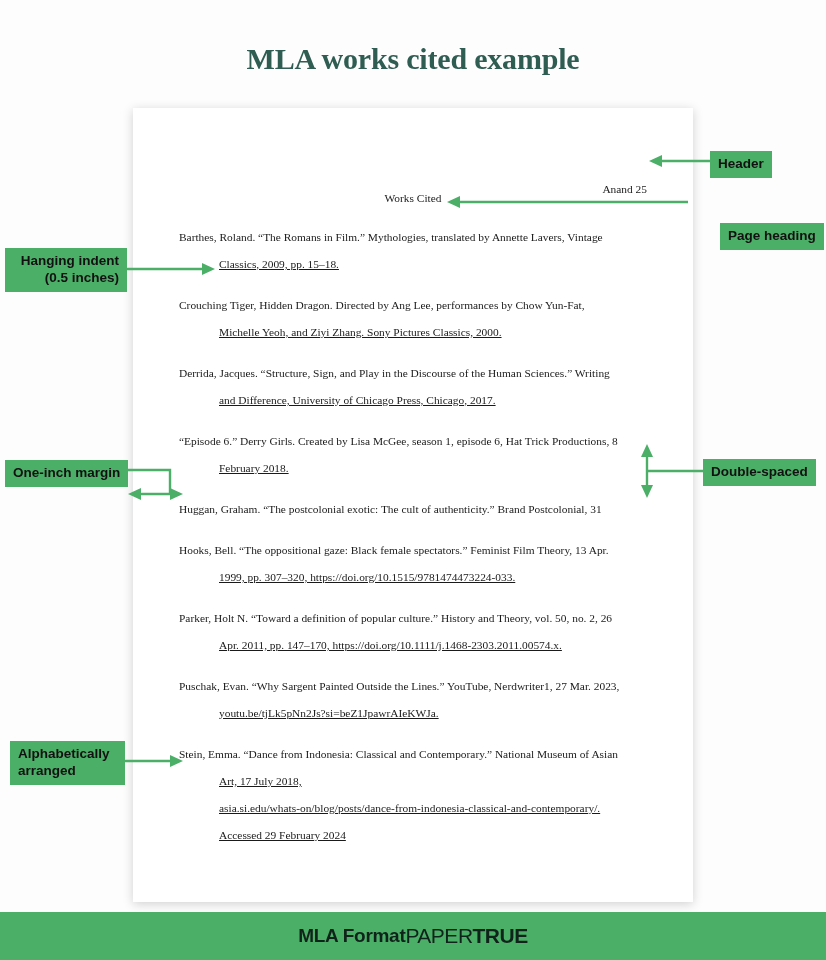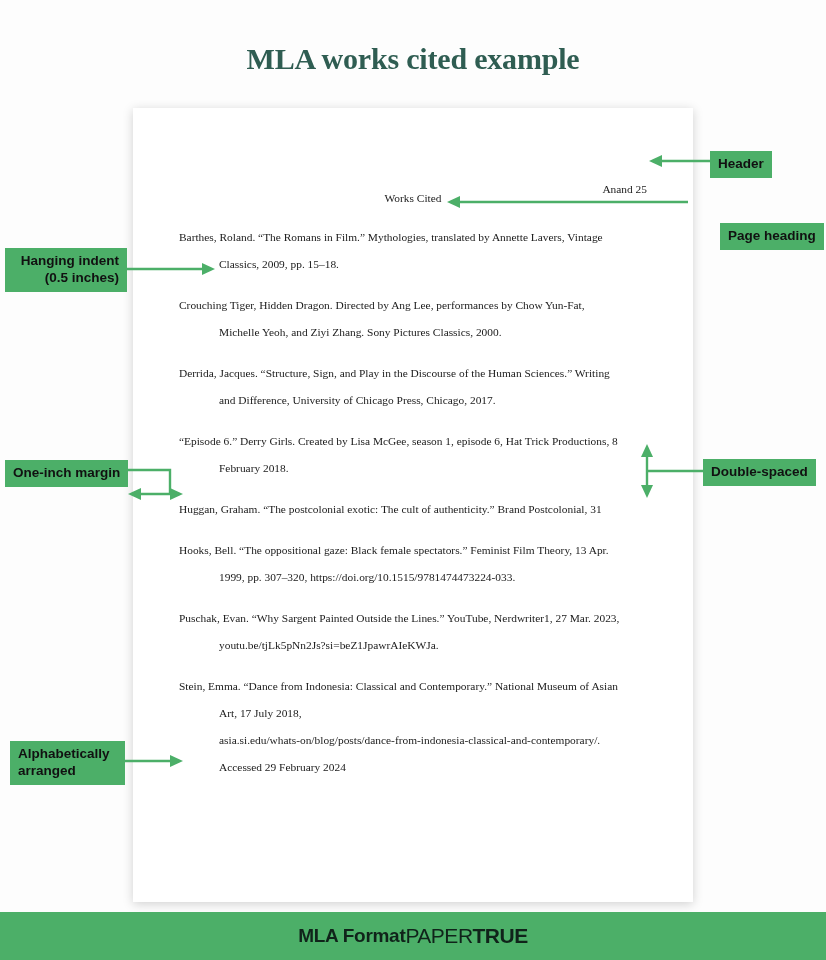--- a/index.html
+++ b/index.html
@@ -61,21 +61,21 @@
     font-family:"Liberation Serif", serif;
     font-size:11.4px;
     color:#1a1a1a;
     margin-bottom:14px;
   }
   .entry-line {
     line-height:1.0;
     height:27px;
     white-space:nowrap;
   }
-  .entry-line.indent { padding-left:40px; }
+  .entry-line.indent { padding-left:40px;text-decoration:underline; }
 
   
   .callout {
     position:absolute;
     background:#4caf68;
     color:#111111;
     font-family:"Liberation Sans", sans-serif;
     font-size:13.5px;
     font-weight:bold;
     line-height:1.25;
@@ -144,20 +144,24 @@
         <div class="entry-line indent">February 2018.</div>
       </div>
       <div class="entry">
         <div class="entry-line">Huggan, Graham. “The postcolonial exotic: The cult of authenticity.” Brand Postcolonial, 31</div>
       </div>
       <div class="entry">
         <div class="entry-line">Hooks, Bell. “The oppositional gaze: Black female spectators.” Feminist Film Theory, 13 Apr.</div>
         <div class="entry-line indent">1999, pp. 307–320, https://doi.org/10.1515/9781474473224-033.</div>
       </div>
       <div class="entry">
+        <div class="entry-line">Parker, Holt N. “Toward a definition of popular culture.” History and Theory, vol. 50, no. 2, 26</div>
+        <div class="entry-line indent">Apr. 2011, pp. 147–170, https://doi.org/10.1111/j.1468-2303.2011.00574.x.</div>
+      </div>
+      <div class="entry">
         <div class="entry-line">Puschak, Evan. “Why Sargent Painted Outside the Lines.” YouTube, Nerdwriter1, 27 Mar. 2023,</div>
         <div class="entry-line indent">youtu.be/tjLk5pNn2Js?si=beZ1JpawrAIeKWJa.</div>
       </div>
       <div class="entry">
         <div class="entry-line">Stein, Emma. “Dance from Indonesia: Classical and Contemporary.” National Museum of Asian</div>
         <div class="entry-line indent">Art, 17 July 2018,</div>
         <div class="entry-line indent">asia.si.edu/whats-on/blog/posts/dance-from-indonesia-classical-and-contemporary/.</div>
         <div class="entry-line indent">Accessed 29 February 2024</div>
       </div>
     </div>

